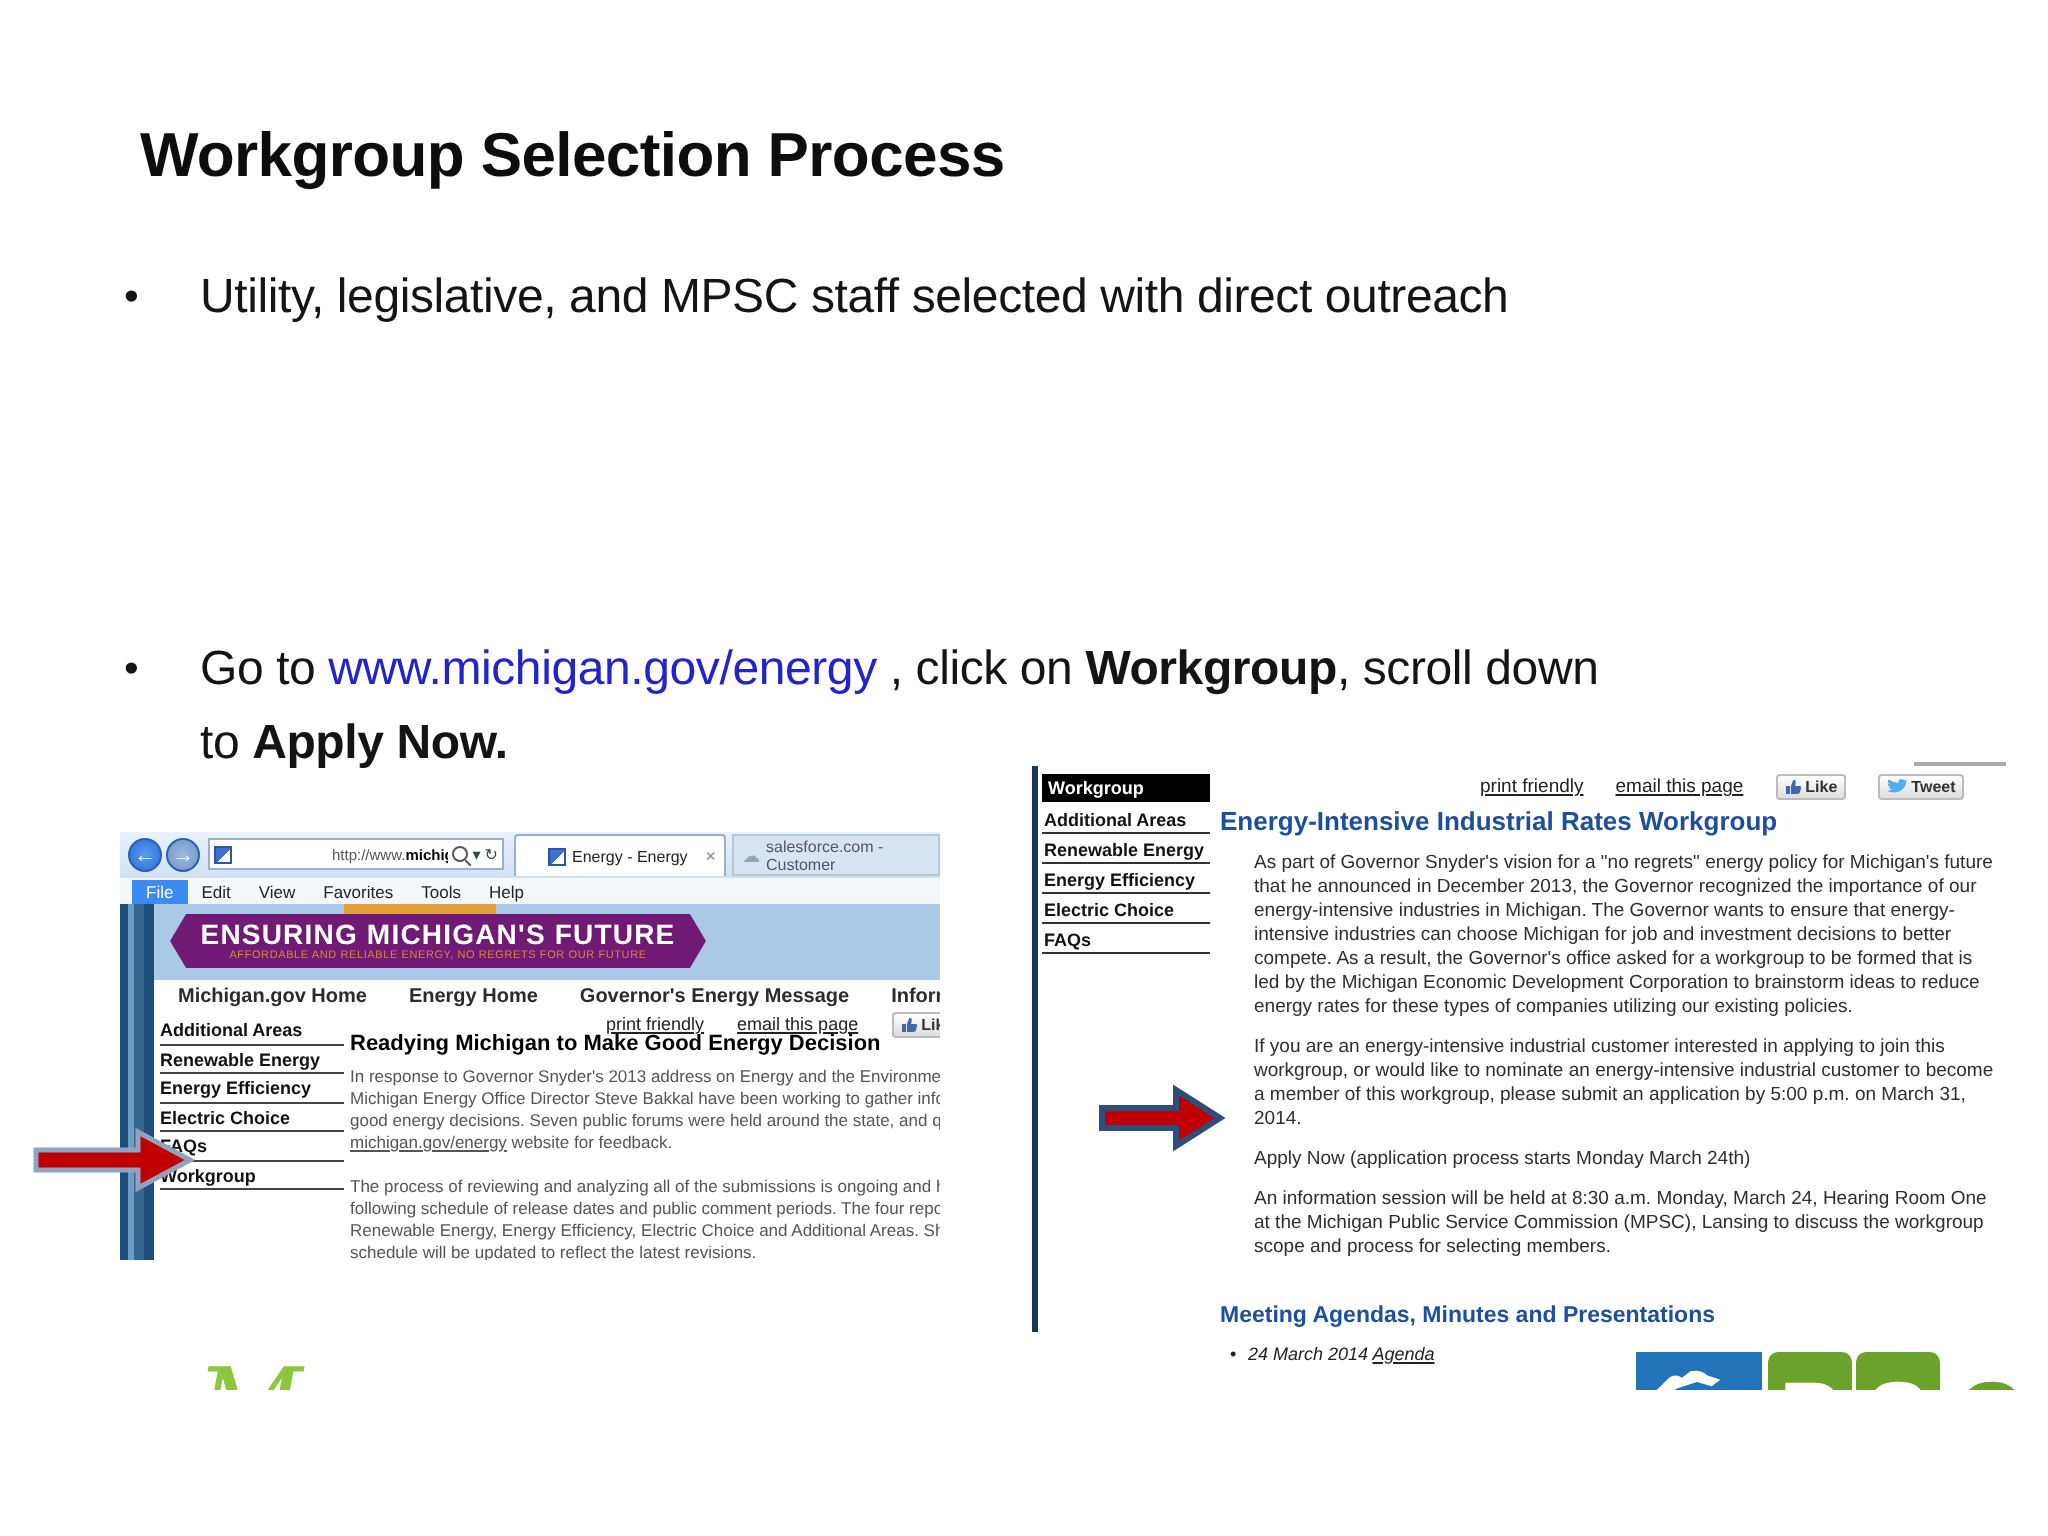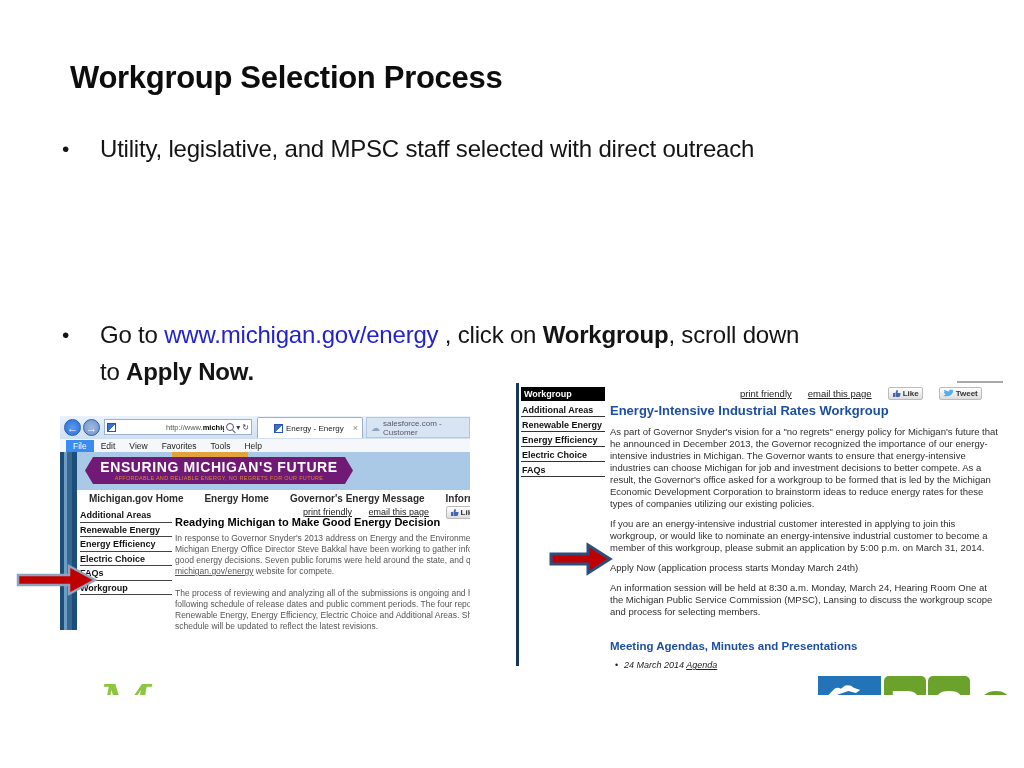--- a/index.html
+++ b/index.html
@@ -55,21 +55,21 @@
   
   .rs{position:absolute;left:516px;top:383px;width:487px;height:292px;font-family:"Liberation Sans",sans-serif;}
   .rs-line{position:absolute;left:0;top:0;width:3px;height:283px;background:#17365d;}
   .rs-side{position:absolute;left:5px;top:4px;width:84px;font-size:9px;font-weight:bold;color:#111;}
   .rs-side .active{background:#000;color:#fff;padding:2px 3px;margin-bottom:1px;}
   .rs-side .itm{border-bottom:1px solid #333;padding:2.5px 1px 1.5px;}
   .rs-links{position:absolute;left:224px;top:4px;display:flex;gap:16px;align-items:center;font-size:9.5px;color:#222;white-space:nowrap;}
   .rs-links .u{text-decoration:underline;}
   .rs-main{position:absolute;left:94px;top:20px;width:390px;}
   .rs-title{font-size:13px;font-weight:bold;color:#1d4fa0;}
-  .rs-p{font-size:9.5px;line-height:12px;color:#2e2e2e;margin-top:8px;}
+  .rs-p{font-size:9.5px;line-height:12px;color:#2e2e2e;margin-top:8px;margin-left:17px;}
   .rs-h2{font-size:11.5px;font-weight:bold;color:#1d4fa0;margin-top:22px;}
   .rs-agenda{margin-top:8px;margin-left:14px;font-size:9px;color:#222;position:relative;}
   .rs-agenda::before{content:"\2022";position:absolute;left:-9px;top:0;}
   .rs-agenda .dt{font-style:italic;}
   .rs-agenda .lnk{font-style:italic;text-decoration:underline;}
   .tr-line{position:absolute;left:957px;top:381px;width:46px;height:2px;background:#a9a9a9;}
 
   
   .arrow{position:absolute;}
   .arrow-left{left:16px;top:562px;}
@@ -175,21 +175,21 @@
               <path d="M1 4 h2 v4 H1 z M3.5 8 h3.3 q1 0 1.2-1 l0.6-2.2 q0.2-0.8-0.8-0.8 H5.5 l0.4-1.8 q0.2-1-0.7-1.2 L4.6 1 3.5 4 Z" fill="#4267b2"></path>
             </svg>
           <span>Like</span>
         </span>
       </div>
       <div class="ls-h">Readying Michigan to Make Good Energy Decision</div>
       <div class="ls-p p1">
         <span>In response to Governor Snyder's 2013 address on Energy and the Environmen</span><br>
         <span>Michigan Energy Office Director Steve Bakkal have been working to gather infor</span><br>
         <span>good energy decisions. Seven public forums were held around the state, and qu</span><br>
-        <span class="u-sm">michigan.gov/energy</span><span> website for compete.</span>
+        <span class="u-sm">michigan.gov/energy</span><span> website for feedback.</span>
       </div>
       <div class="ls-p p2">
         <span>The process of reviewing and analyzing all of the submissions is ongoing and ha</span><br>
         <span>following schedule of release dates and public comment periods. The four repor</span><br>
         <span>Renewable Energy, Energy Efficiency, Electric Choice and Additional Areas. Sh</span><br>
         <span>schedule will be updated to reflect the latest revisions.</span>
       </div>
     </div>
   </div>
 

